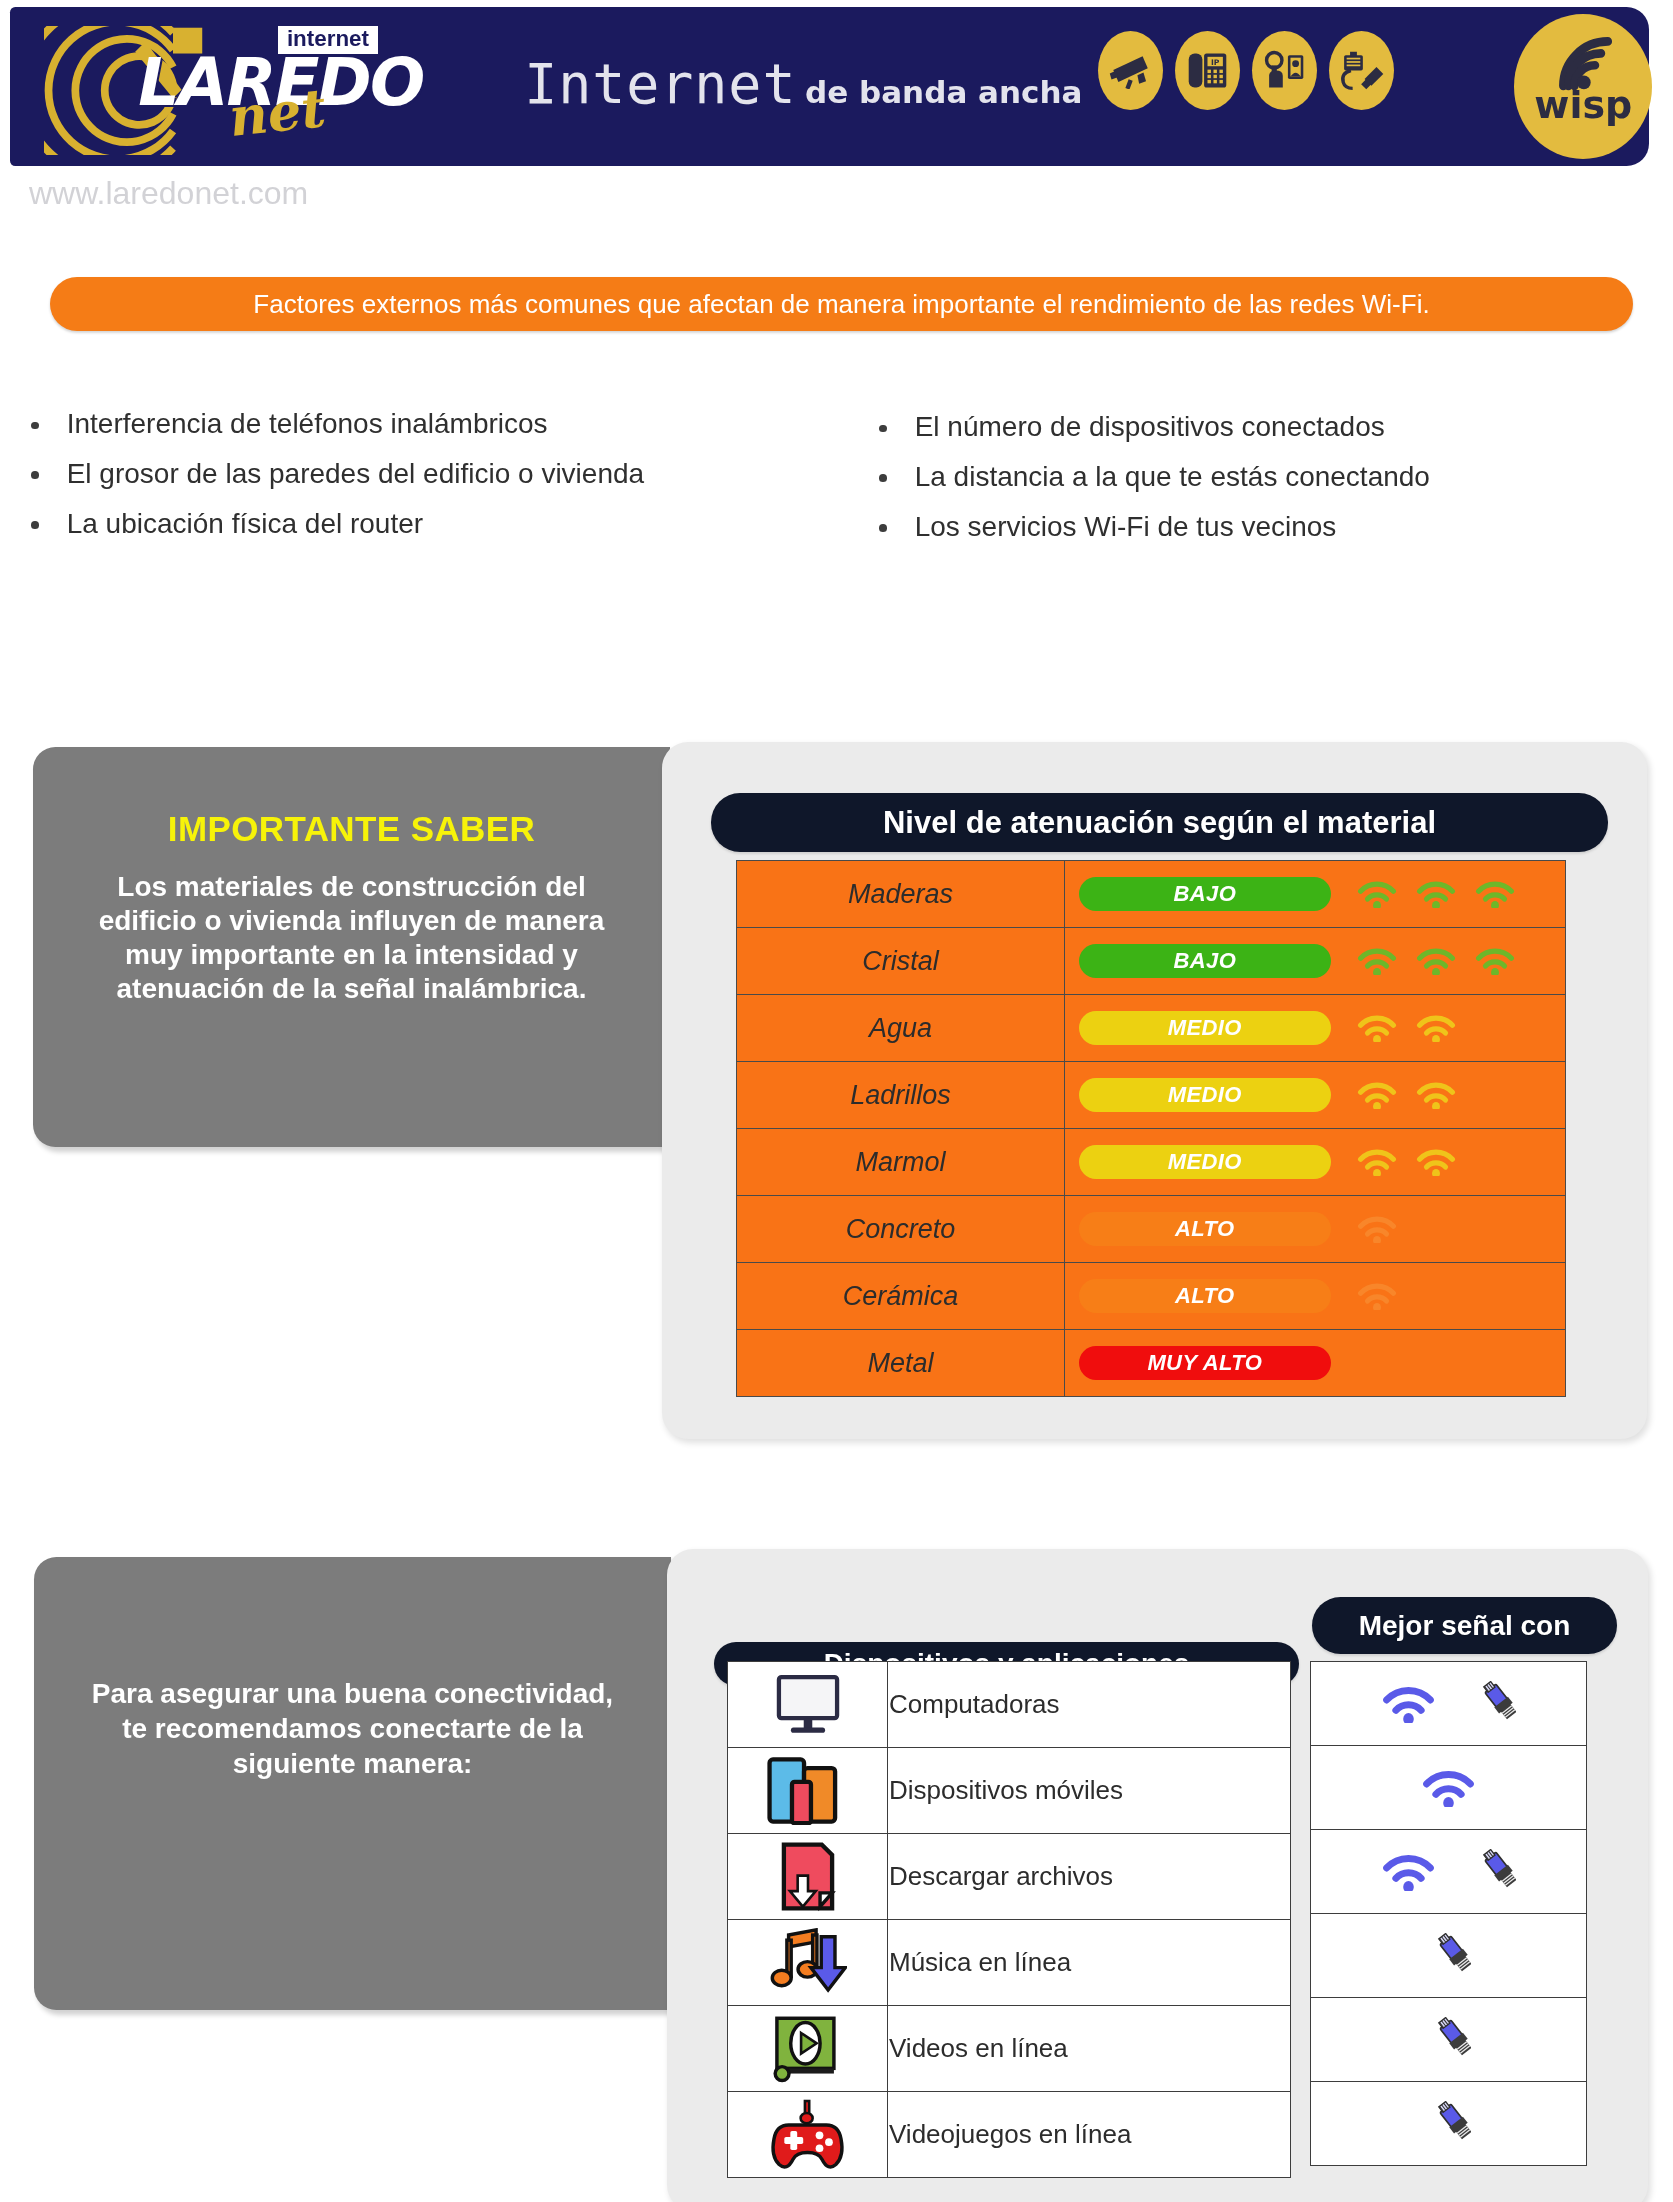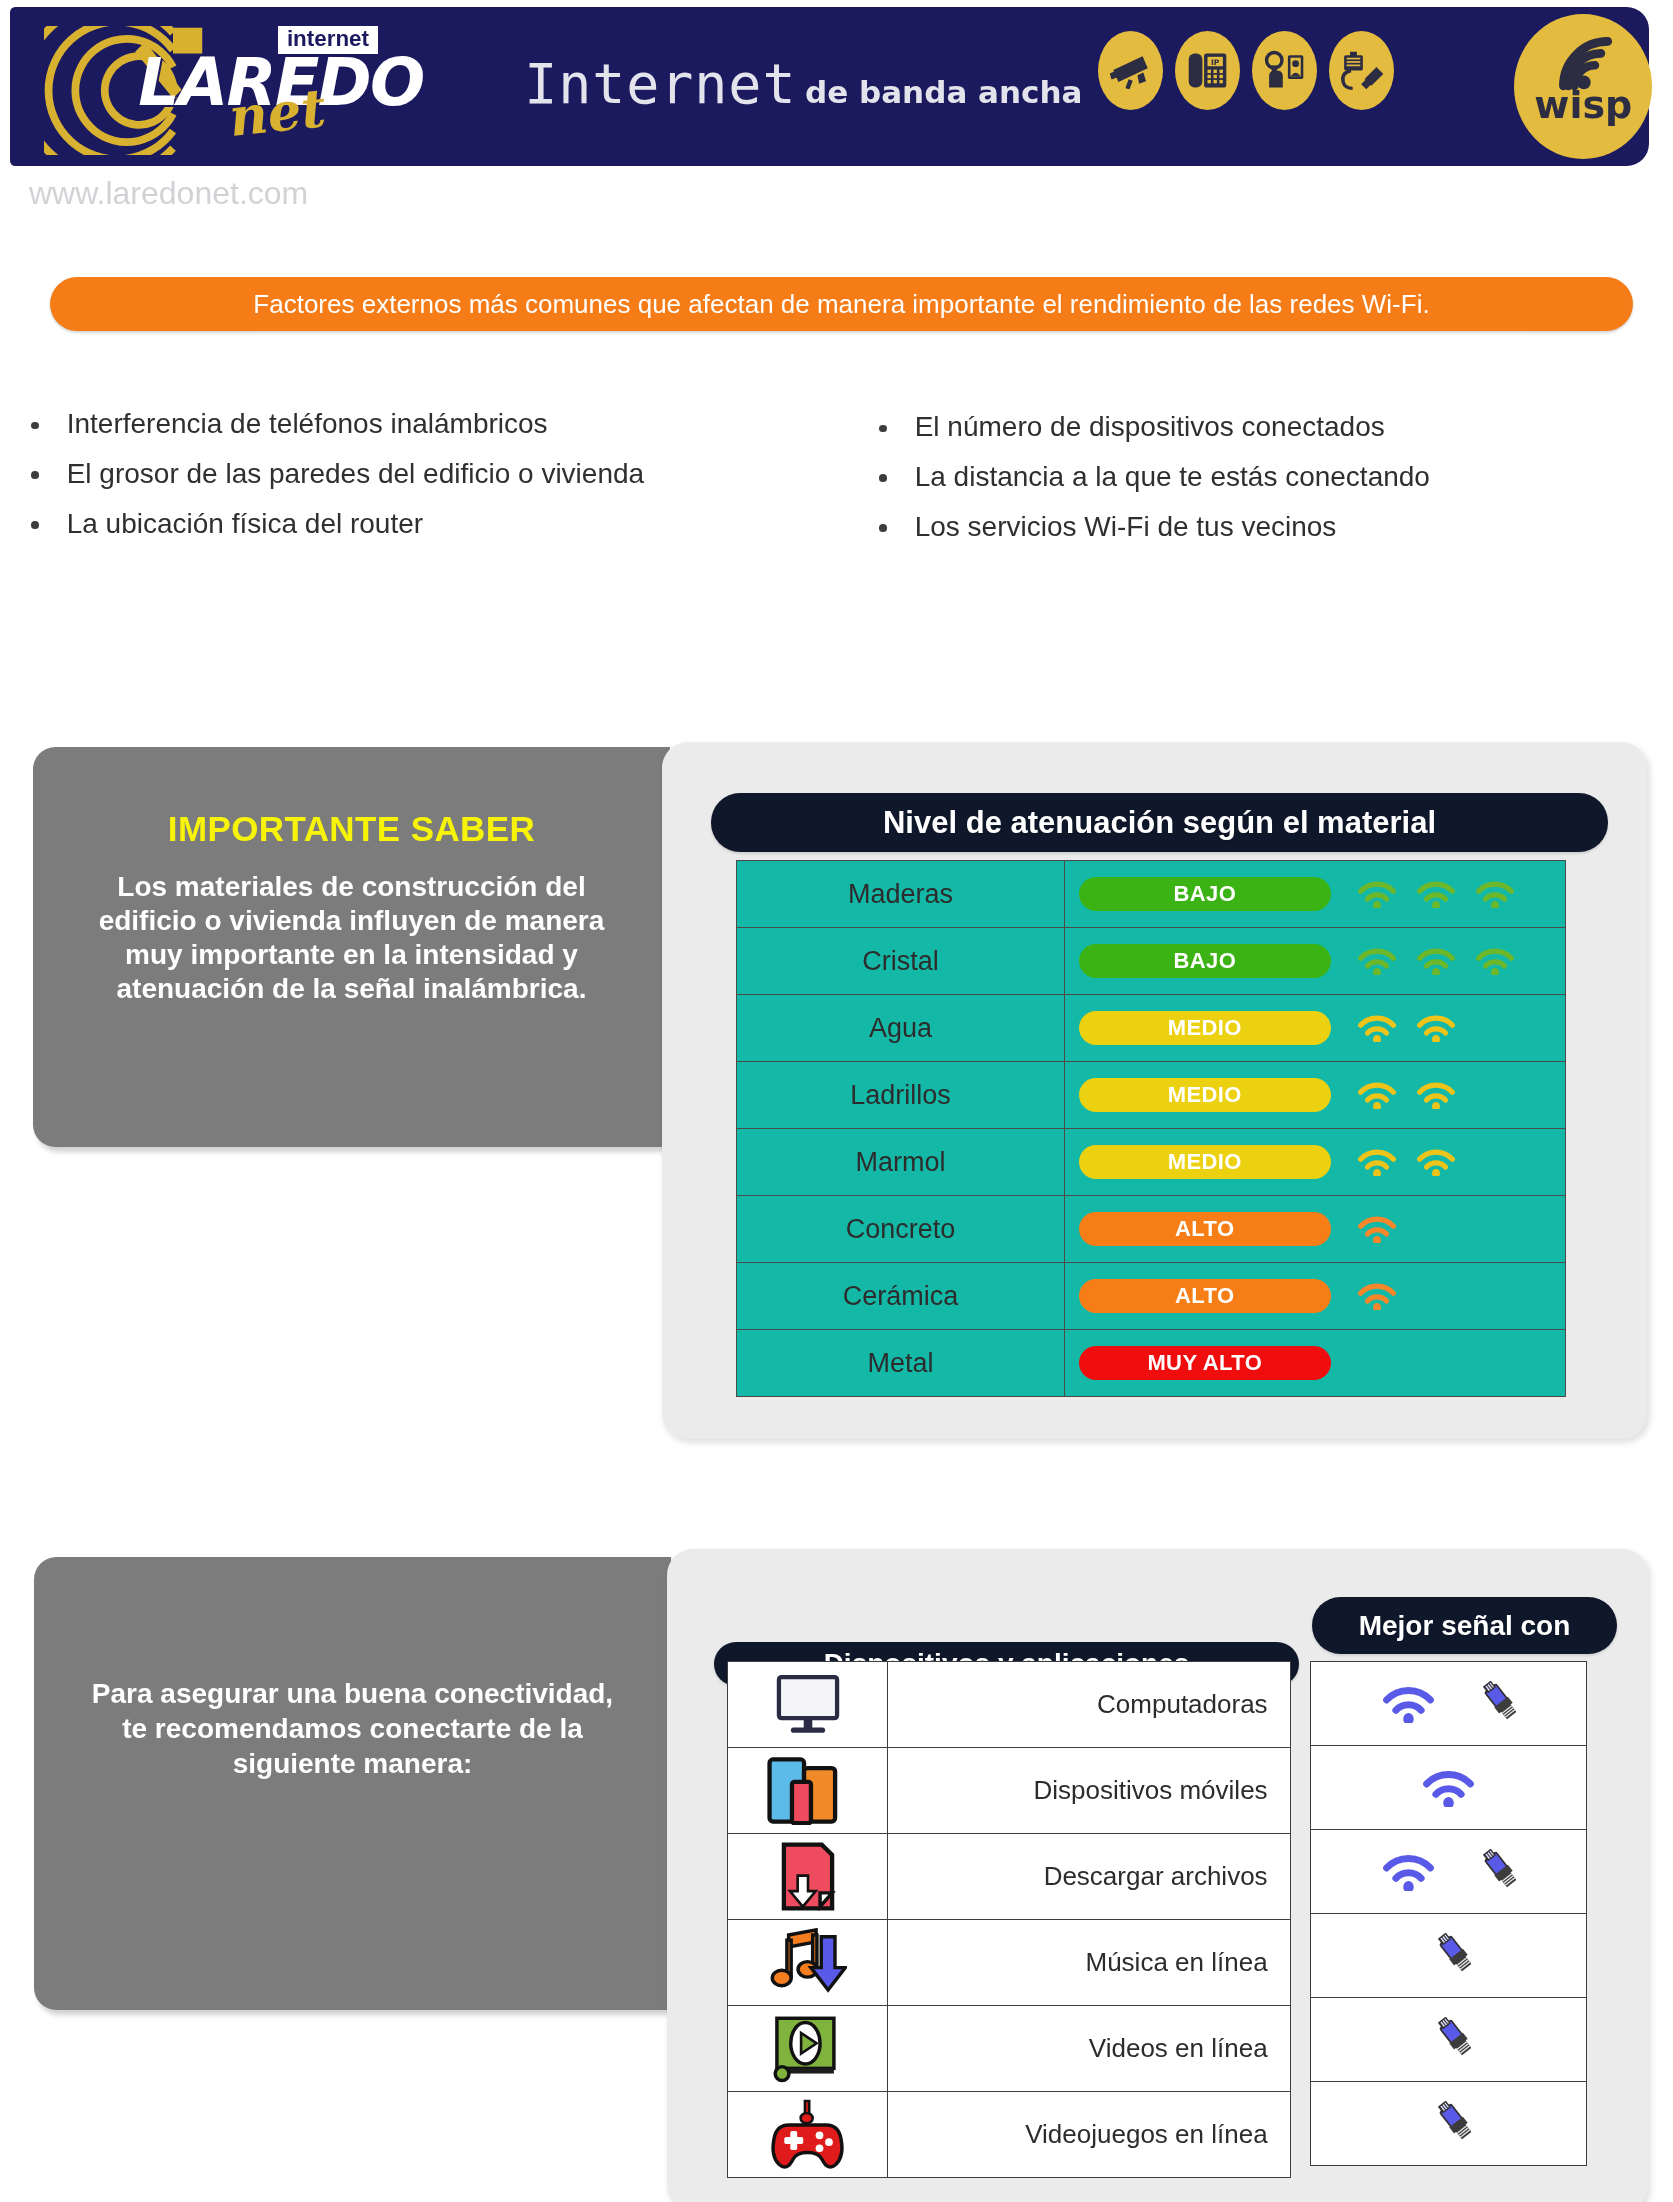--- a/index.html
+++ b/index.html
@@ -151,21 +151,22 @@
   .mat-pill{left:711px;top:793px;width:897px;height:59px;font-size:31px;z-index:3;}
 
   .mat-table{
     position:absolute;left:736px;top:860px;width:830px;
     border:1.7px solid #333;border-collapse:collapse;background:#fff;
     z-index:3;
   }
   .mat-table td{
     border:0.9px solid #4a4a4a;
     height:64px;
-    background:#14b8a6;
+    background:#f97316;
+    font-style:italic;
   }
   .mat-table td.c-name{
     width:325px;text-align:center;
     font-size:27px;color:#2c2c2c;
     font-family:"Liberation Sans", sans-serif;
   }
   .mat-table td.c-lvl{padding:0 0 0 13.8px;}
   .lvl-cellwrap{display:flex;align-items:center;}
   .lvl-badge{
     width:252px;height:34px;border-radius:17px;
@@ -198,21 +199,21 @@
   .dev-pill{left:714px;top:1597px;width:585px;height:44px;font-size:28px;z-index:3;margin-top:45px;}
   .sig-pill{left:1312px;top:1597px;width:305px;height:57px;font-size:28px;z-index:3;}
 
   .dev-table{
     position:absolute;left:727px;top:1661px;width:564px;
     border:1.7px solid #333;border-collapse:collapse;background:#fff;z-index:3;
   }
   .dev-table td{border:0.9px solid #3d3d3d;height:83px;background:#fff;}
   .dev-table td.c-icon{width:159px;text-align:center;padding:0;}
   .dev-table td.c-label{
-    text-align:right;font-size:26px;color:#2c2c2c;padding-right:22.4px;
+    text-align:left;font-size:26px;color:#2c2c2c;padding-right:22.4px;
     font-family:"Liberation Sans", sans-serif;
   }
 
   .sig-table{
     position:absolute;left:1310px;top:1661px;width:277px;
     border:1.7px solid #333;border-collapse:collapse;background:#fff;z-index:3;
   }
   .sig-table td{border:0.9px solid #3d3d3d;height:83px;background:#fff;padding:0;}
   .sig-inner{display:flex;align-items:center;justify-content:center;gap:36px;height:83px;}
 

